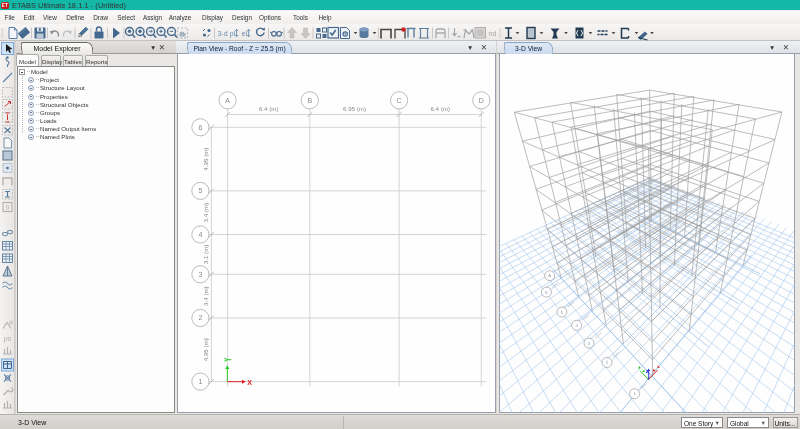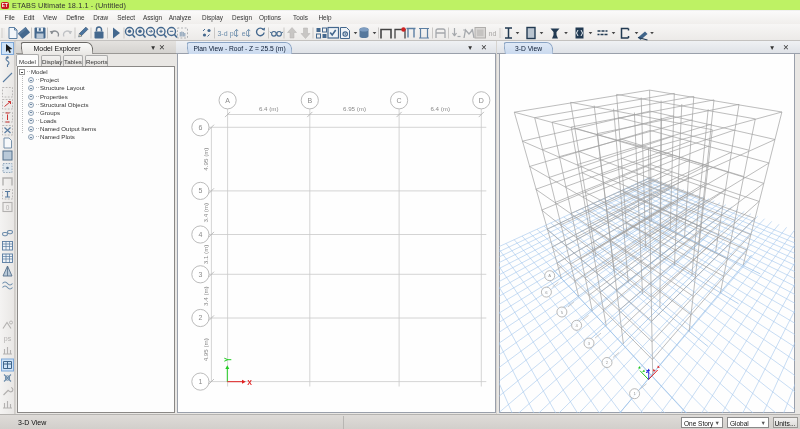--- a/index.html
+++ b/index.html
@@ -1,15 +1,15 @@
 <!DOCTYPE html>
 <html><head><meta charset="utf-8"><style>
 *{margin:0;padding:0;box-sizing:border-box}
 html,body{width:800px;height:429px;overflow:hidden;font-family:"Liberation Sans",sans-serif;background:#d6d3cf;position:relative}
-#titlebar{position:absolute;left:0;top:0;width:800px;height:11px;background:#bef264;border-bottom:1px solid #f0f0f0}
+#titlebar{position:absolute;left:0;top:0;width:800px;height:11px;background:#14b8a6;border-bottom:1px solid #f0f0f0}
 #eticon{position:absolute;left:1px;top:1.5px;width:7.5px;height:7.5px;background:#c6191e;border-radius:2px;color:#fff;
  font-size:4.6px;font-weight:bold;text-align:center;line-height:8px}
 #ttext{position:absolute;left:12px;top:0.5px;font-size:7.3px;color:#333;letter-spacing:0.1px}
 #menubar{position:absolute;left:0;top:11px;width:800px;height:13px;background:linear-gradient(#fbfafa,#f0eeec);
  font-size:6.4px;color:#333}
 #menubar .wrap{position:absolute;left:0;top:3px;width:100%;height:10px}
 #toolbar{position:absolute;left:0;top:24px;width:800px;height:17px;background:linear-gradient(#f7f6f5,#eceae8);
  border-bottom:1px solid #c3c1bf}
 #lefttb{position:absolute;left:0;top:41px;width:15px;height:373px;background:linear-gradient(90deg,#f4f3f2,#e9e7e5);
  border-right:1px solid #cfccc9}

